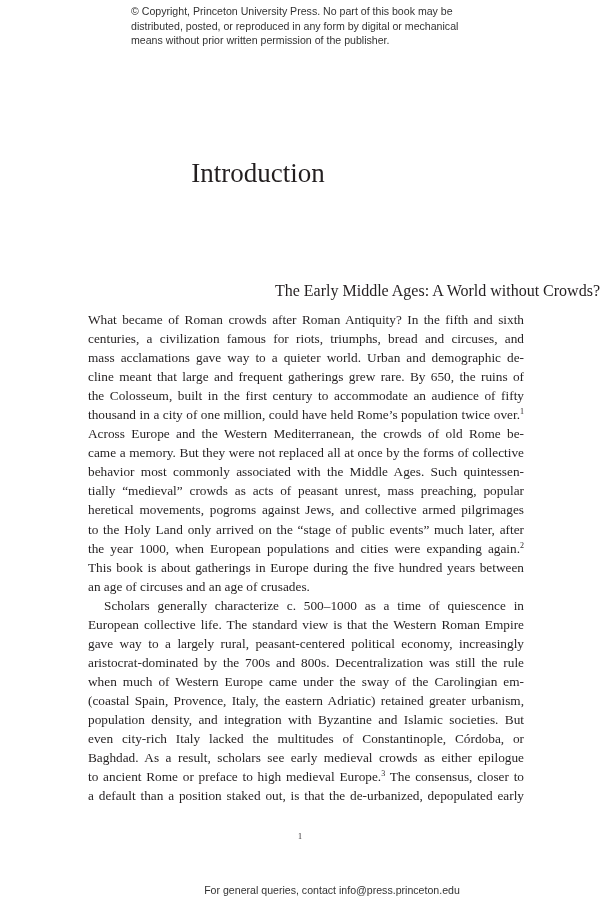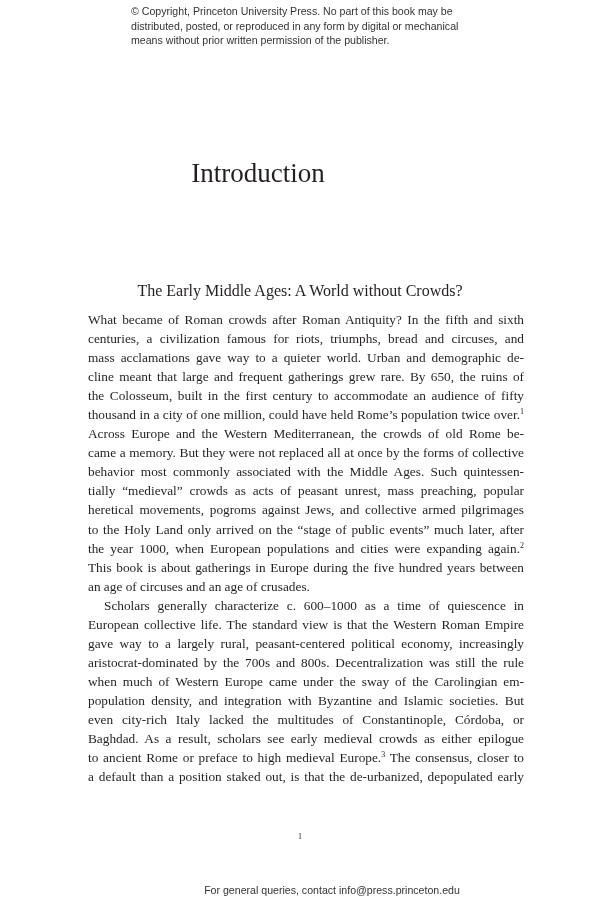--- a/index.html
+++ b/index.html
@@ -6,21 +6,21 @@
     body { width: 600px; height: 906px; position: relative; overflow: hidden; color: #231f20; }
     .notice {
       position: absolute; left: 131px; top: 4px; width: 360px;
       font-family: "Liberation Sans", sans-serif; font-size: 10.6px; line-height: 14.6px; color: #333;
     }
     .chapter-title {
       position: absolute; left: 0; top: 158px; width: 516px; text-align: center;
       font-family: "Liberation Serif", serif; font-size: 27px; color: #231f20;
     }
     .section-title {
-      position: absolute; left: 0; top: 282px; width: 600px; text-align: center;
+      position: absolute; left: 0; top: 282px; width: 600px; text-align: right;
       font-family: "Liberation Serif", serif; font-size: 16px; color: #231f20;
     }
     .body-text {
       position: absolute; left: 88px; top: 310px; width: 436px;
       font-family: "Liberation Serif", serif; font-size: 13.3px; line-height: 19.05px; color: #231f20;
     }
     .line { white-space: nowrap; text-align: justify; text-align-last: justify; display: block; height: 19.05px; }
     .line.last { text-align-last: left; }
     .line.indent { text-indent: 16px; }
     sup { font-size: 8px; line-height: 0; vertical-align: 5px; }
@@ -58,25 +58,26 @@
     <span class="line">came a memory. But they were not replaced all at once by the forms of collective</span>
     <span class="line">behavior most commonly associated with the Middle Ages. Such quintessen-</span>
     <span class="line">tially “medieval” crowds as acts of peasant unrest, mass preaching, popular</span>
     <span class="line">heretical movements, pogroms against Jews, and collective armed pilgrimages</span>
     <span class="line">to the Holy Land only arrived on the “stage of public events” much later, after</span>
     <span class="line"><span>the year 1000, when European populations and cities were expanding again.</span><sup>2</sup></span>
     <span class="line">This book is about gatherings in Europe during the five hundred years between</span>
     <span class="line last">an age of circuses and an age of crusades.</span>
   </div>
   <div>
-    <span class="line indent">Scholars generally characterize c. 600–1000 as a time of quiescence in</span>
+    <span class="line indent">Scholars generally characterize c. 500–1000 as a time of quiescence in</span>
     <span class="line">European collective life. The standard view is that the Western Roman Empire</span>
     <span class="line">gave way to a largely rural, peasant-centered political economy, increasingly</span>
     <span class="line">aristocrat-dominated by the 700s and 800s. Decentralization was still the rule</span>
     <span class="line">when much of Western Europe came under the sway of the Carolingian em-</span>
+    <span class="line">(coastal Spain, Provence, Italy, the eastern Adriatic) retained greater urbanism,</span>
     <span class="line">population density, and integration with Byzantine and Islamic societies. But</span>
     <span class="line">even city-rich Italy lacked the multitudes of Constantinople, Córdoba, or</span>
     <span class="line">Baghdad. As a result, scholars see early medieval crowds as either epilogue</span>
     <span class="line"><span>to ancient Rome or preface to high medieval Europe.</span><sup>3</sup><span> The consensus, closer to</span></span>
     <span class="line">a default than a position staked out, is that the de-urbanized, depopulated early</span>
   </div>
 </div>
 
 <div class="page-number">1</div>
 

